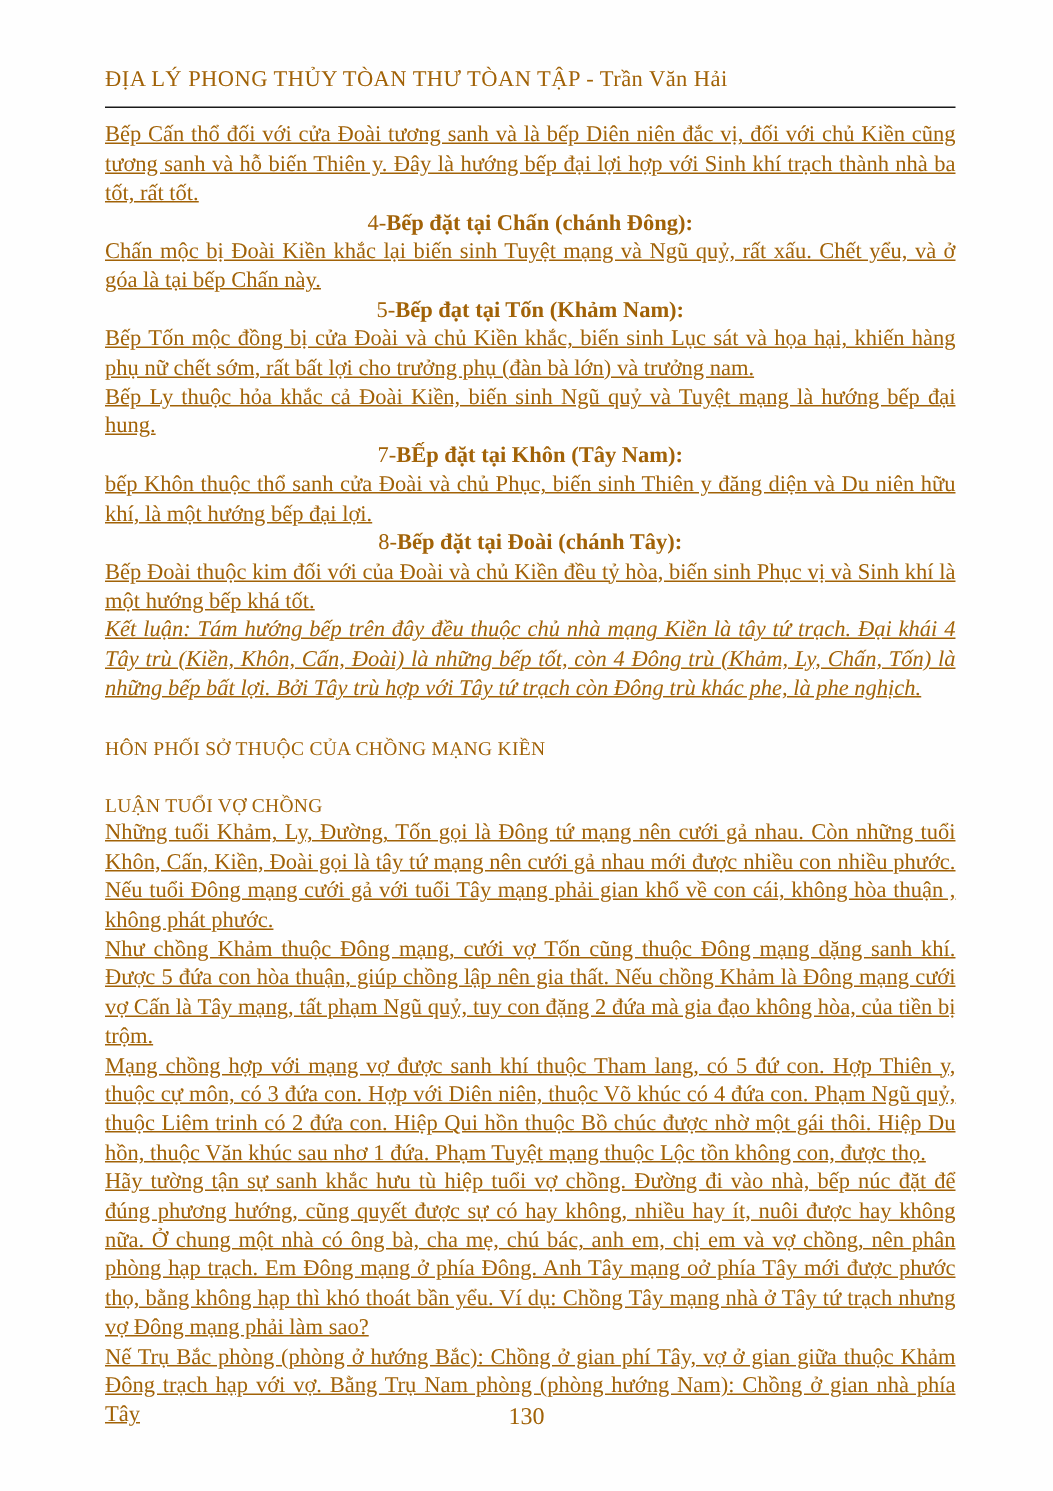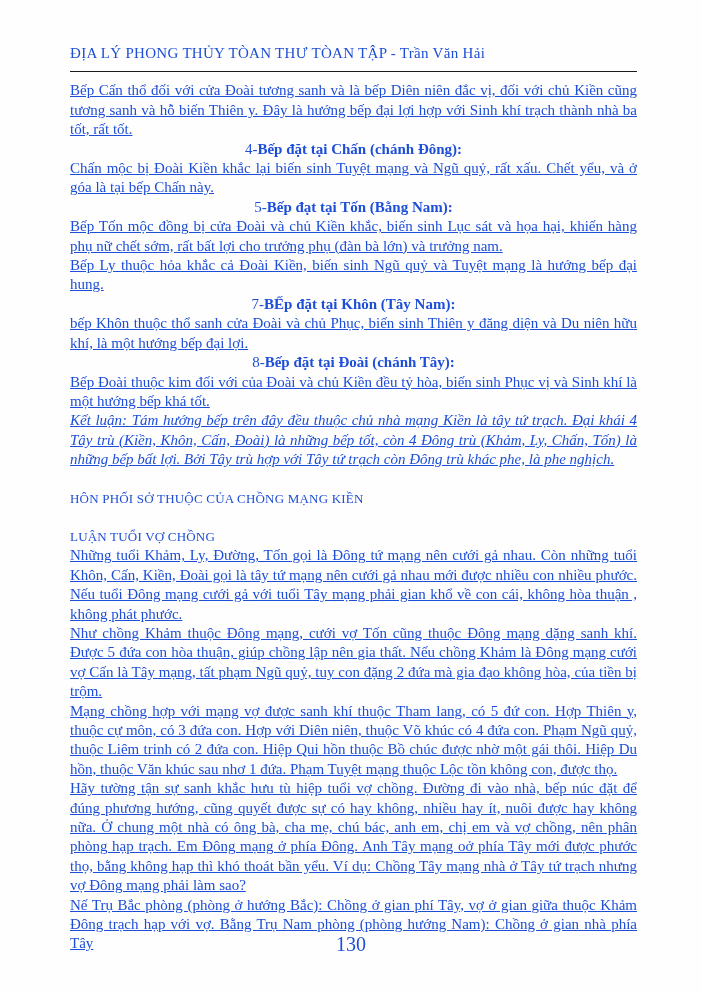--- a/index.html
+++ b/index.html
@@ -5,21 +5,21 @@
   html, body {
     margin: 0;
     padding: 0;
     background: #ffffff;
   }
   .page {
     position: relative;
     width: 702px;
     height: 994px;
     background: #fefefe;
-    color: #1d4ed8;
+    color: #a16207;
     font-family: "Liberation Serif", "DejaVu Serif", serif;
     font-size: 15px;
     line-height: 19.4px;
     box-sizing: border-box;
     padding: 44px 65px 0 70px;
     overflow: hidden;
   }
   .header-title {
     font-size: 15px;
     letter-spacing: 0.3px;
@@ -52,42 +52,42 @@
     margin: 19px 0 0 0;
     font-size: 13px;
     letter-spacing: 0.2px;
   }
   .page-number {
     position: absolute;
     left: 0;
     bottom: 40px;
     width: 100%;
     text-align: center;
-    font-size: 20px;
+    font-size: 16px;
   }
 </style>
 </head>
 <body>
 
 <div class="page">
 
   <header>
     <div class="header-title">ĐỊA LÝ PHONG THỦY TÒAN THƯ  TÒAN TẬP -  Trần Văn Hải</div>
     <hr class="header-rule">
   </header>
 
   <main class="body-text">
 
     <p class="para">Bếp Cấn thổ đối với cửa Đoài tương sanh và là bếp Diên niên đắc vị, đối với chủ Kiền cũng tương sanh và hỗ biến Thiên y. Đây là hướng bếp đại lợi hợp với Sinh khí trạch thành nhà ba tốt, rất tốt.</p>
 
     <p class="heading-line"><span>4-</span><b>Bếp đặt tại Chấn (chánh Đông):</b></p>
 
     <p class="para">Chấn mộc bị Đoài Kiền khắc lại biến sinh Tuyệt mạng và Ngũ quỷ, rất xấu. Chết yểu, và ở góa là tại bếp Chấn này.</p>
 
-    <p class="heading-line"><span>5-</span><b>Bếp đạt tại Tốn (Bằng Nam):</b></p>
+    <p class="heading-line"><span>5-</span><b>Bếp đạt tại Tốn (Khảm Nam):</b></p>
 
     <p class="para">Bếp Tốn mộc đồng bị cửa Đoài và chủ Kiền khắc, biến sinh Lục sát và họa hại, khiến hàng phụ nữ chết sớm, rất bất lợi cho trưởng phụ (đàn bà lớn) và trưởng nam.</p>
 
 
     <p class="para">Bếp Ly thuộc hỏa khắc cả Đoài Kiền, biến sinh Ngũ quỷ và Tuyệt mạng là hướng bếp đại hung.</p>
 
     <p class="heading-line"><span>7-</span><b>BẾp đặt tại Khôn (Tây Nam):</b></p>
 
     <p class="para">bếp Khôn thuộc thổ sanh cửa Đoài và chủ Phục, biến sinh Thiên y đăng diện và Du niên hữu khí, là một hướng bếp đại lợi.</p>
 

